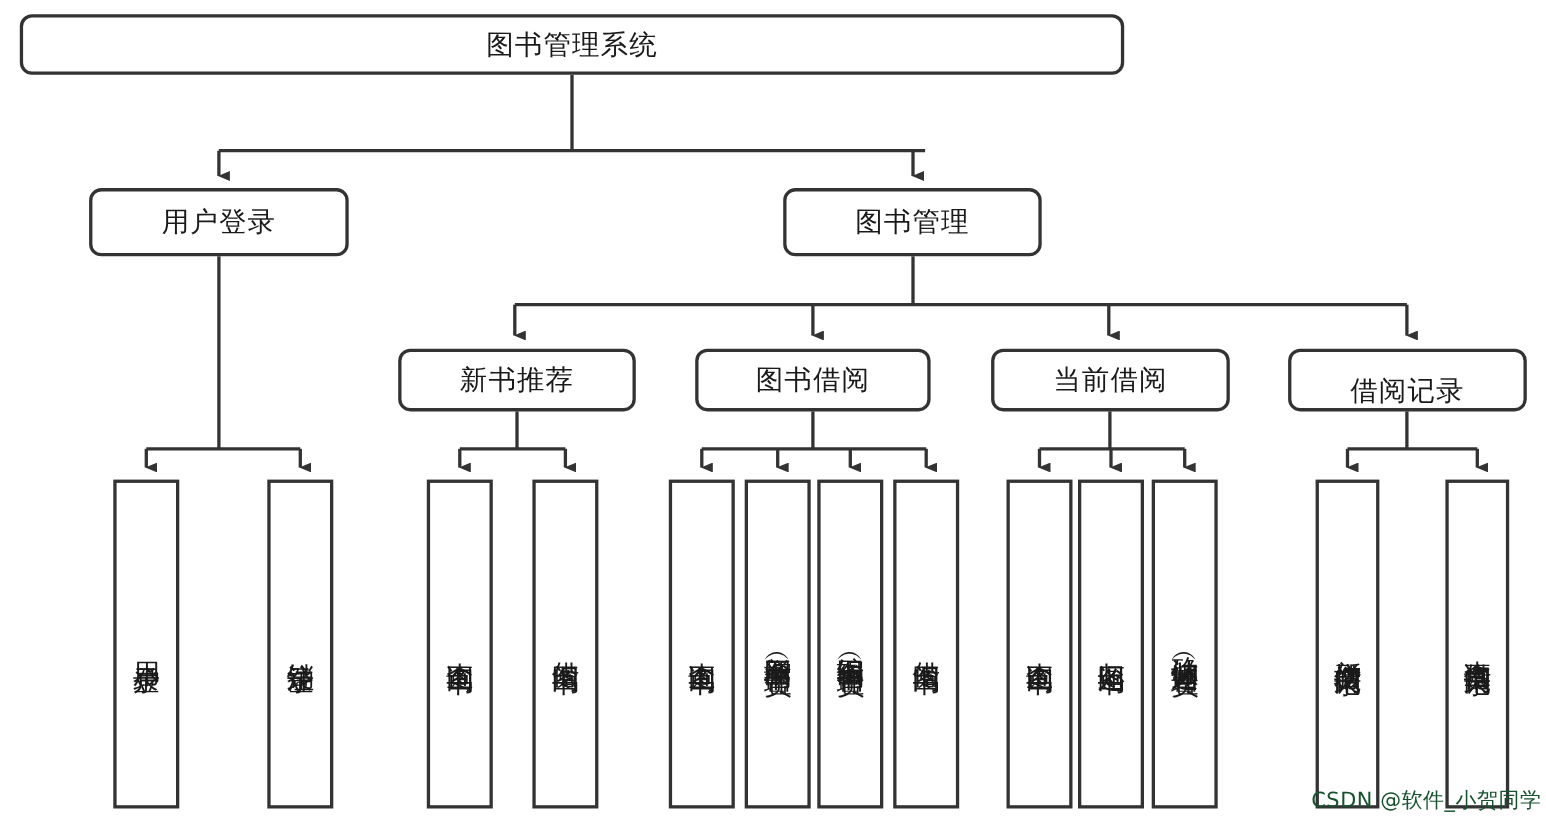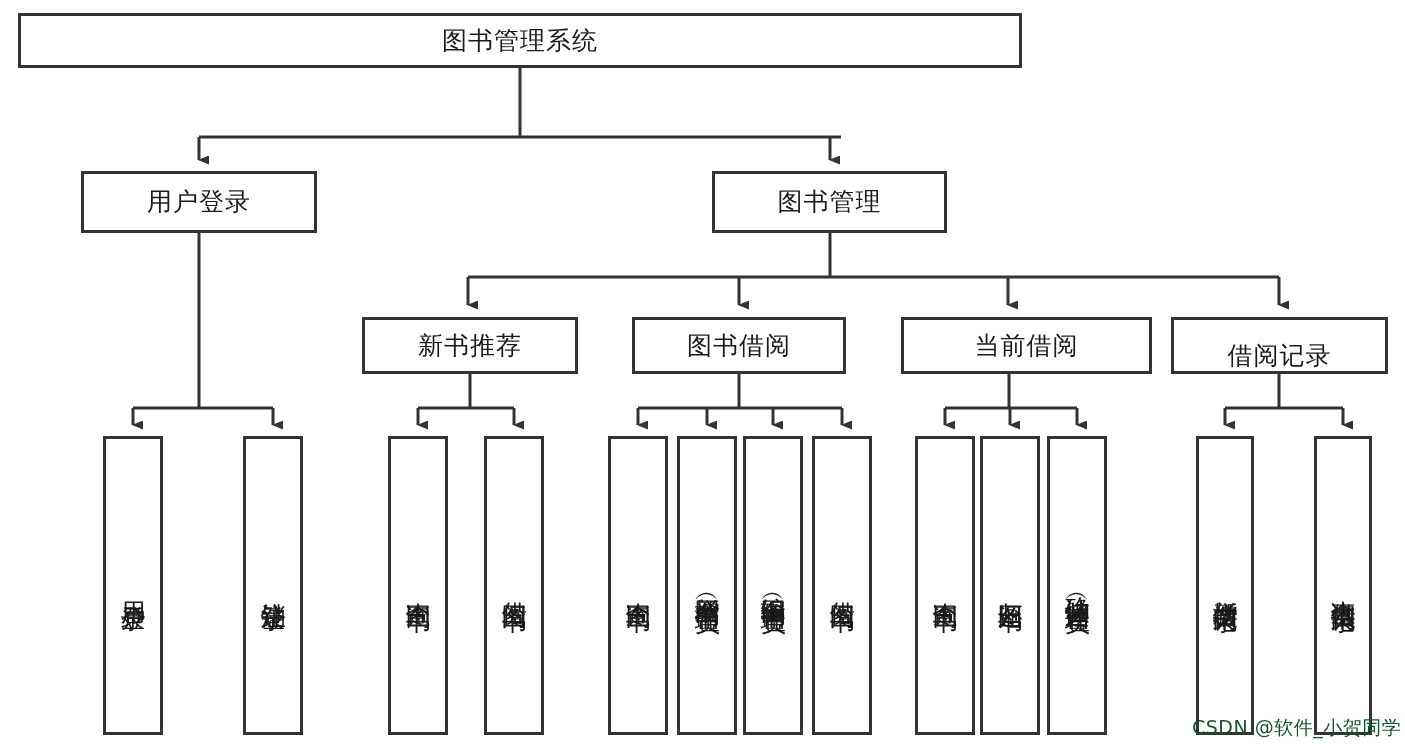--- a/index.html
+++ b/index.html
@@ -32,20 +32,21 @@
     background: #ffffff;
     display: flex;
     align-items: center;
     justify-content: center;
     color: #1a1a1a;
   }
   .node.horiz {
     font-size: 25px;
     letter-spacing: 1px;
     line-height: 1.2;
+    border-radius: 11px;
   }
   .node.vert {
     writing-mode: vertical-rl;
     text-orientation: upright;
     font-size: 25px;
     line-height: 1.25;
     letter-spacing: 2px;
     padding: 6px 0;
     align-items: center;
     justify-content: center;
@@ -129,21 +130,21 @@
   <div class="node horiz" style="left:712px; top:171px; width:235px; height:62px;">
     <span>图书管理</span>
   </div>
 
   <div class="node horiz" style="left:632px; top:317px; width:214px; height:57px;">
     <span>图书借阅</span>
   </div>
   <div class="node horiz" style="left:362px; top:317px; width:216px; height:57px;">
     <span>新书推荐</span>
   </div>
-  <div class="node horiz" style="left:901px; top:317px; width:251px; height:57px;">
+  <div class="node horiz" style="left:901px; top:317px; width:217px; height:57px;">
     <span>当前借阅</span>
   </div>
   <div class="node horiz" style="left:1171px; top:317px; width:217px; height:57px;align-items:flex-end;">
     <span>借阅记录</span>
   </div>
 
   <div class="node vert" style="left:103px; top:436px; width:60px; height:299px;">
     <span class="vlabel">用户登录</span>
   </div>
   <div class="node vert" style="left:243px; top:436px; width:60px; height:299px;">

